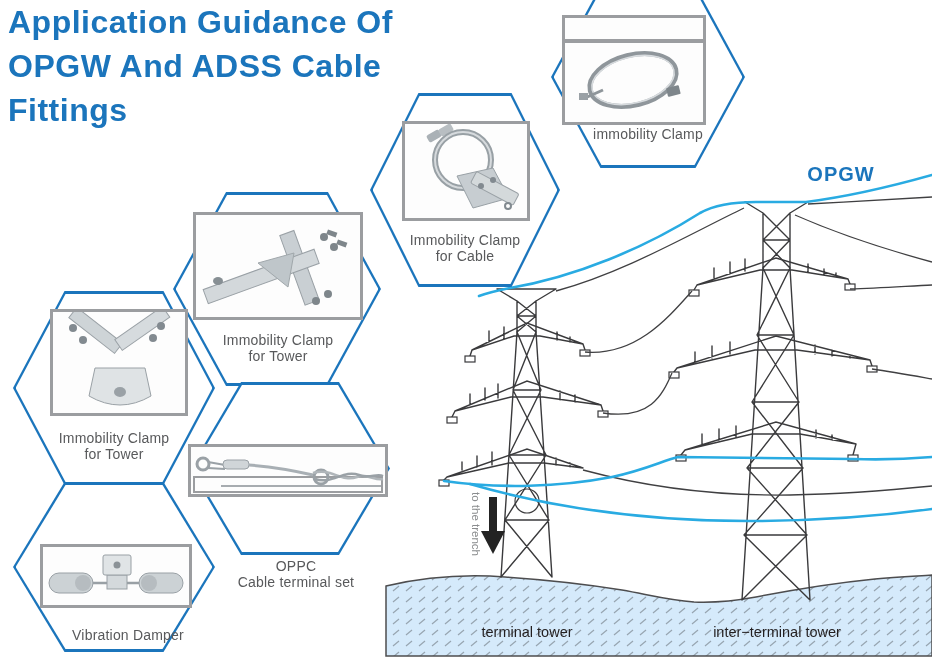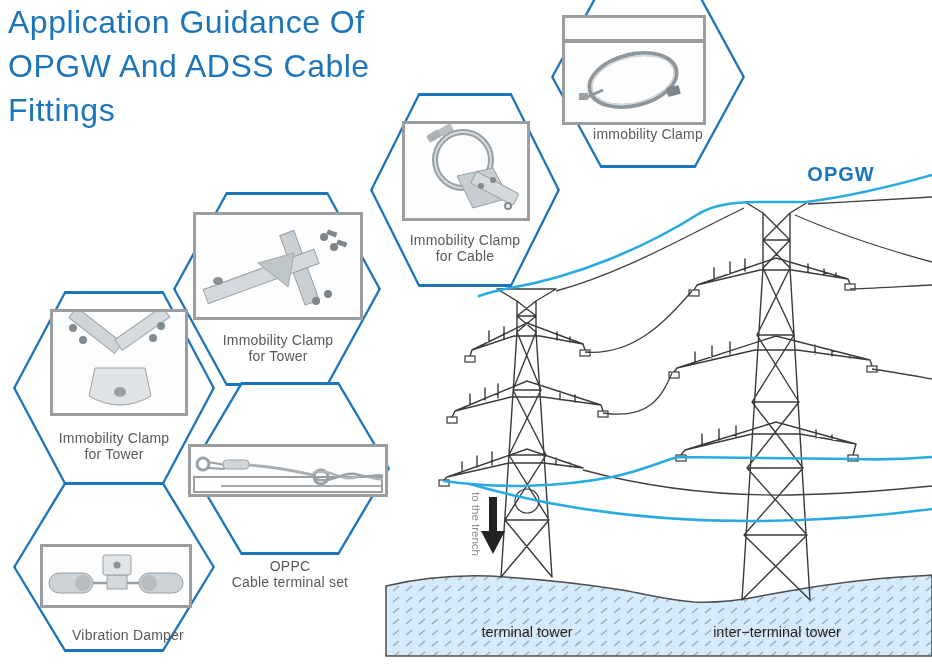--- a/index.html
+++ b/index.html
@@ -1,18 +1,18 @@
 <!DOCTYPE html>
 <html><head>
 <meta charset="utf-8">
 <style>
   html,body{margin:0;padding:0;background:#ffffff;}
   #stage{position:relative;width:932px;height:668px;overflow:hidden;background:#fff;
          font-family:"Liberation Sans",sans-serif;}
-  .title{position:absolute;left:8px;top:0px;width:500px;font-size:32px;font-weight:normal;
+  .title{position:absolute;left:8px;top:0px;width:500px;font-size:32px;font-weight:bold;
          color:#1b75bc;line-height:44px;letter-spacing:.5px;}
   .hex{position:absolute;}
   .hex-b{position:absolute;inset:0;background:#1b75bc;
          clip-path:polygon(25.5% 0,74.5% 0,100% 50%,74.5% 100%,25.5% 100%,0 50%);}
   .hex-w{position:absolute;inset:2.6px;background:#ffffff;
          clip-path:polygon(25.5% 0,74.5% 0,100% 50%,74.5% 100%,25.5% 100%,0 50%);}
   .frame{position:absolute;border:3px solid #9b9da0;background:#fdfdfd;box-sizing:border-box;z-index:3;}
   .plabel{position:absolute;z-index:4;color:#58595b;font-size:14px;line-height:16px;
           text-align:center;letter-spacing:.2px;}
   .plabel span{display:block;}
@@ -247,21 +247,21 @@
       <circle cx="12" cy="17" r="6" fill="none" stroke="#9aa1a6" stroke-width="3"></circle>
       <path d="M17,15 L34,18 M17,21 L34,22" stroke="#9aa1a6" stroke-width="2" fill="none"></path>
       <rect x="32" y="13" width="26" height="9" rx="4" fill="#d0d5d8" stroke="#9aa1a6"></rect>
       <path d="M58,18 C 85,20 105,24 122,28" stroke="#a8afb4" stroke-width="3" fill="none"></path>
       <circle cx="130" cy="30" r="7" fill="none" stroke="#9aa1a6" stroke-width="3"></circle>
       <path d="M122,26 C 140,20 150,36 166,30 C 176,26 184,34 192,32" stroke="#b0b6ba" stroke-width="2.5" fill="none"></path>
       <path d="M124,32 C 142,38 152,22 168,28 C 178,32 186,26 192,29" stroke="#9aa1a6" stroke-width="2.5" fill="none"></path>
       <line x1="30" y1="39" x2="190" y2="39" stroke="#8a9196" stroke-width="1.5"></line>
     </svg>
   </div>
-  <div class="plabel" style="left:195px;top:558px;width:190px">
+  <div class="plabel" style="left:201px;top:558px;width:190px">
     <span>OPPC</span>
     <span>Cable terminal set</span>
   </div>
 
   <div class="hex hexwrap" style="left:13px;top:482px;width:202px;height:170px">
     <div class="hex-b"></div>
     <div class="hex-w"></div>
   </div>
   <div class="frame" style="left:40px;top:544px;width:152px;height:64px">
     <svg width="146" height="58" viewBox="0 0 146 58">

